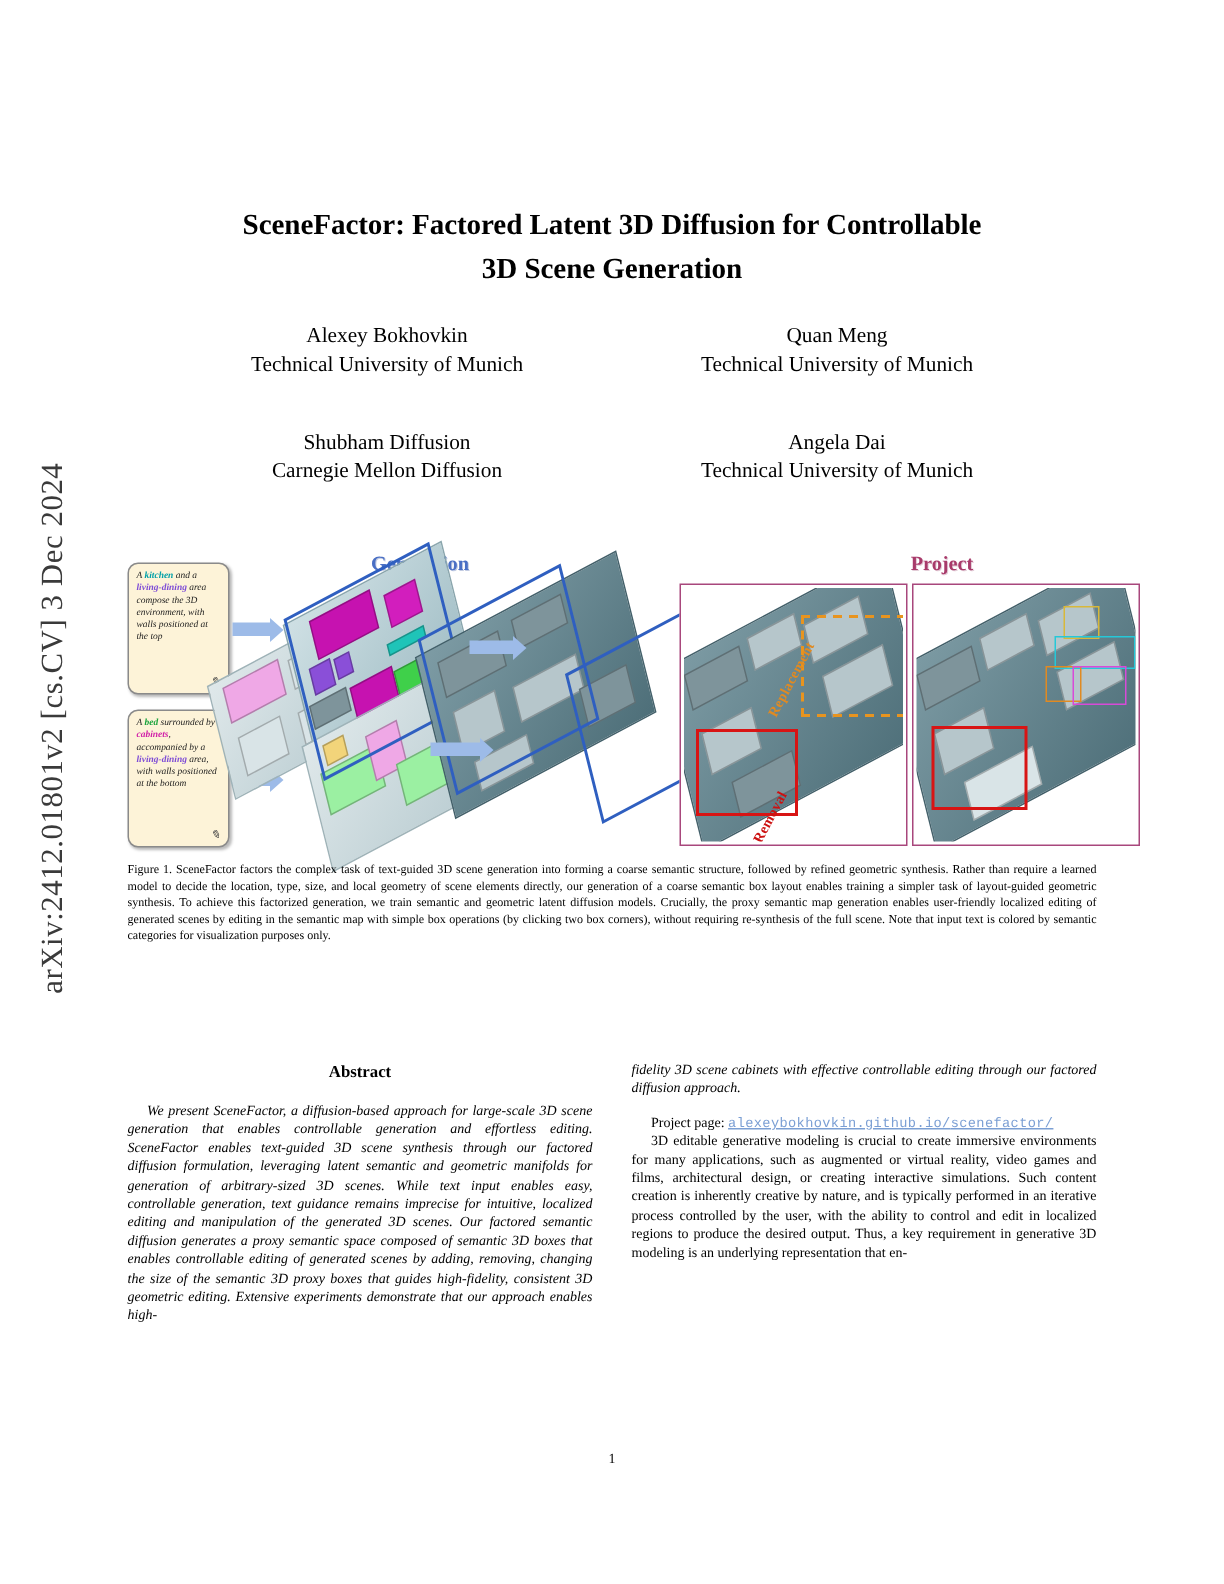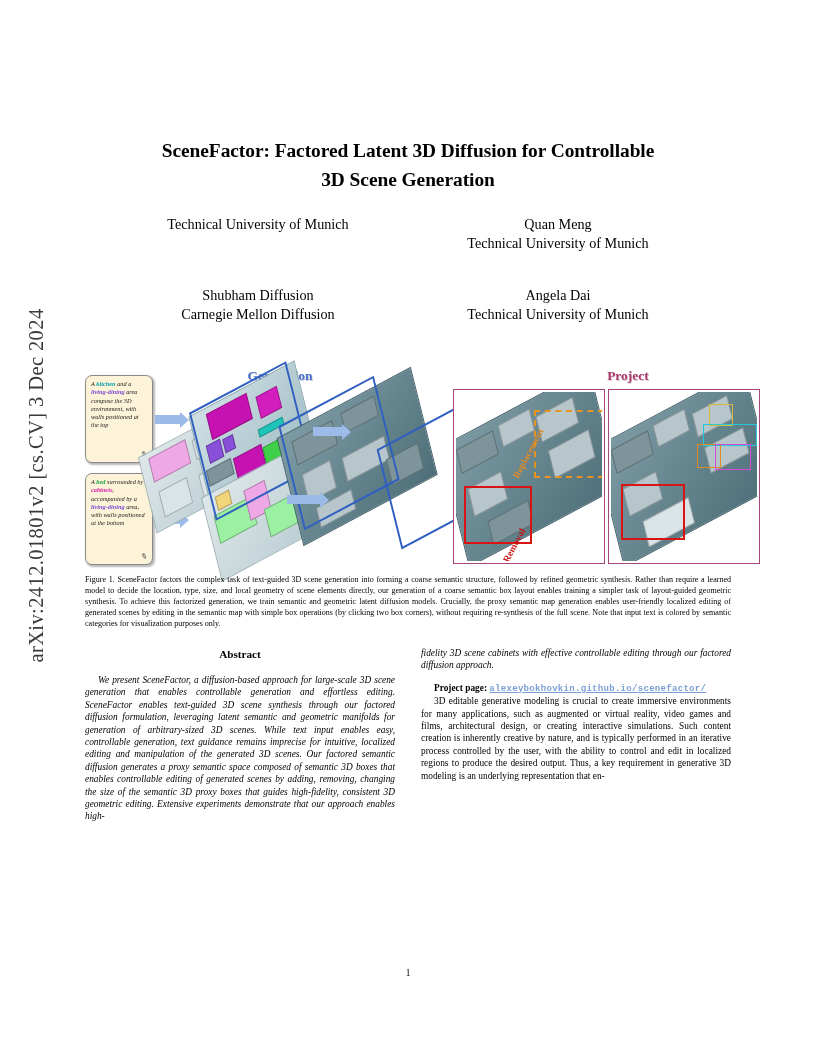--- a/index.html
+++ b/index.html
@@ -115,32 +115,32 @@
   .hlbox{position:absolute;border:1.6px solid;}
 
   
   #caption{
     position:absolute;left:85px;top:574px;width:646px;
     font-size:8.05px;line-height:11.05px;text-align:justify;
   }
   #caption .cap-label{font-weight:normal;}
 
   
-  .col{position:absolute;top:647px;width:310px;
+  .col{position:absolute;top:708px;width:310px;
        font-size:9.35px;line-height:12.4px;text-align:justify;}
   #col-left{left:85px;}
   #col-right{left:421px;}
 
   #abstract-heading{
     text-align:center;font-weight:bold;font-size:11.2px;
     margin:0 0 13px 0;line-height:14px;
   }
   .abs-p{font-style:italic;text-indent:13px;margin:0;}
   .body-p{text-indent:13px;margin:0;}
-  .proj-p{text-indent:13px;margin:10px 0 0 0;font-weight:bold;}
+  .proj-p{text-indent:13px;margin:10px 0 0 0;}
   .mono-link{
     font-family:"Liberation Mono","DejaVu Sans Mono",monospace;
     color:#7b9fd4;font-size:9.1px;letter-spacing:.25px;
   }
   #intro-heading{
     font-weight:bold;font-size:11.2px;margin:40px 0 11px 0;line-height:14px;
   }
   #page-number{
     position:absolute;left:0;top:968px;width:816px;text-align:center;
     font-size:9.3px;
@@ -154,20 +154,21 @@
   <div id="arxiv-stamp">arXiv:2412.01801v2  [cs.CV]  3 Dec 2024</div>
 
   <div id="title">
     <span>SceneFactor: Factored Latent 3D Diffusion for Controllable</span><br>
     <span>3D Scene Generation</span>
   </div>
 
   <div class="authors">
     <div class="author-row">
       <div class="author-cell">
+        <div class="author-name">Alexey Bokhovkin</div>
         <div class="author-aff">Technical University of Munich</div>
       </div>
       <div class="author-cell">
         <div class="author-name">Quan Meng</div>
         <div class="author-aff">Technical University of Munich</div>
       </div>
     </div>
     <div class="author-row second">
       <div class="author-cell">
         <div class="author-name">Shubham Diffusion</div>

